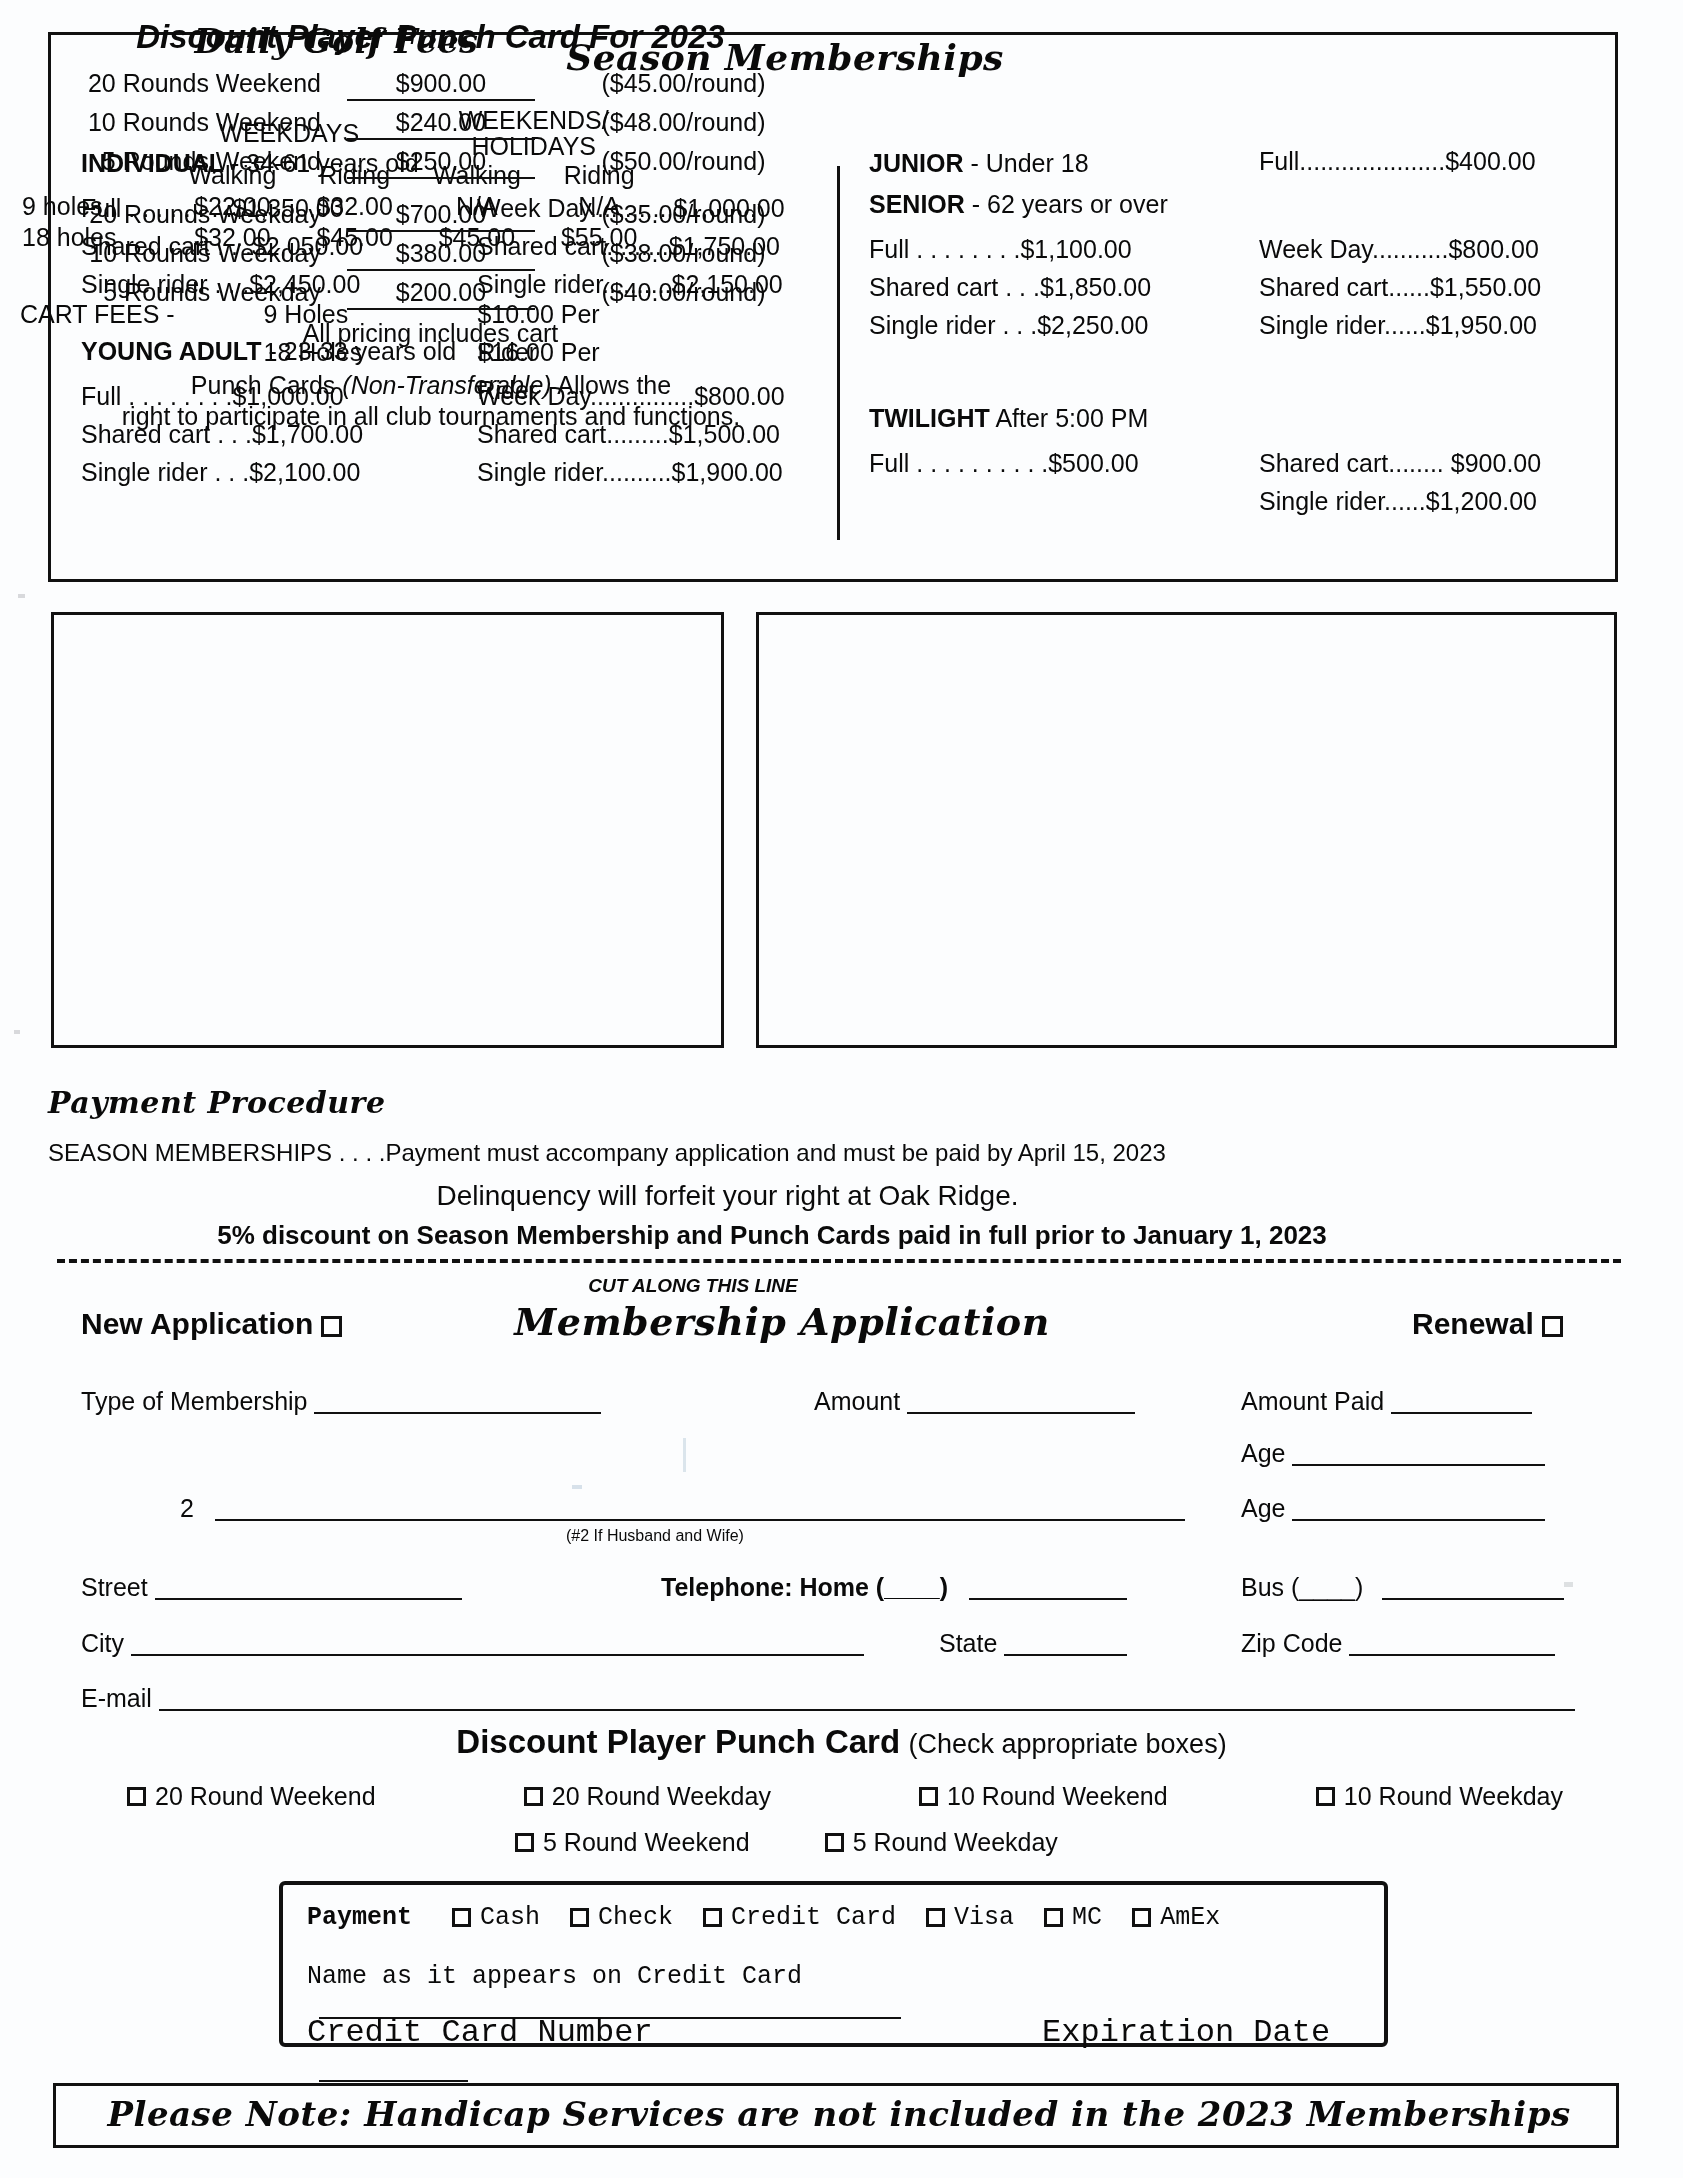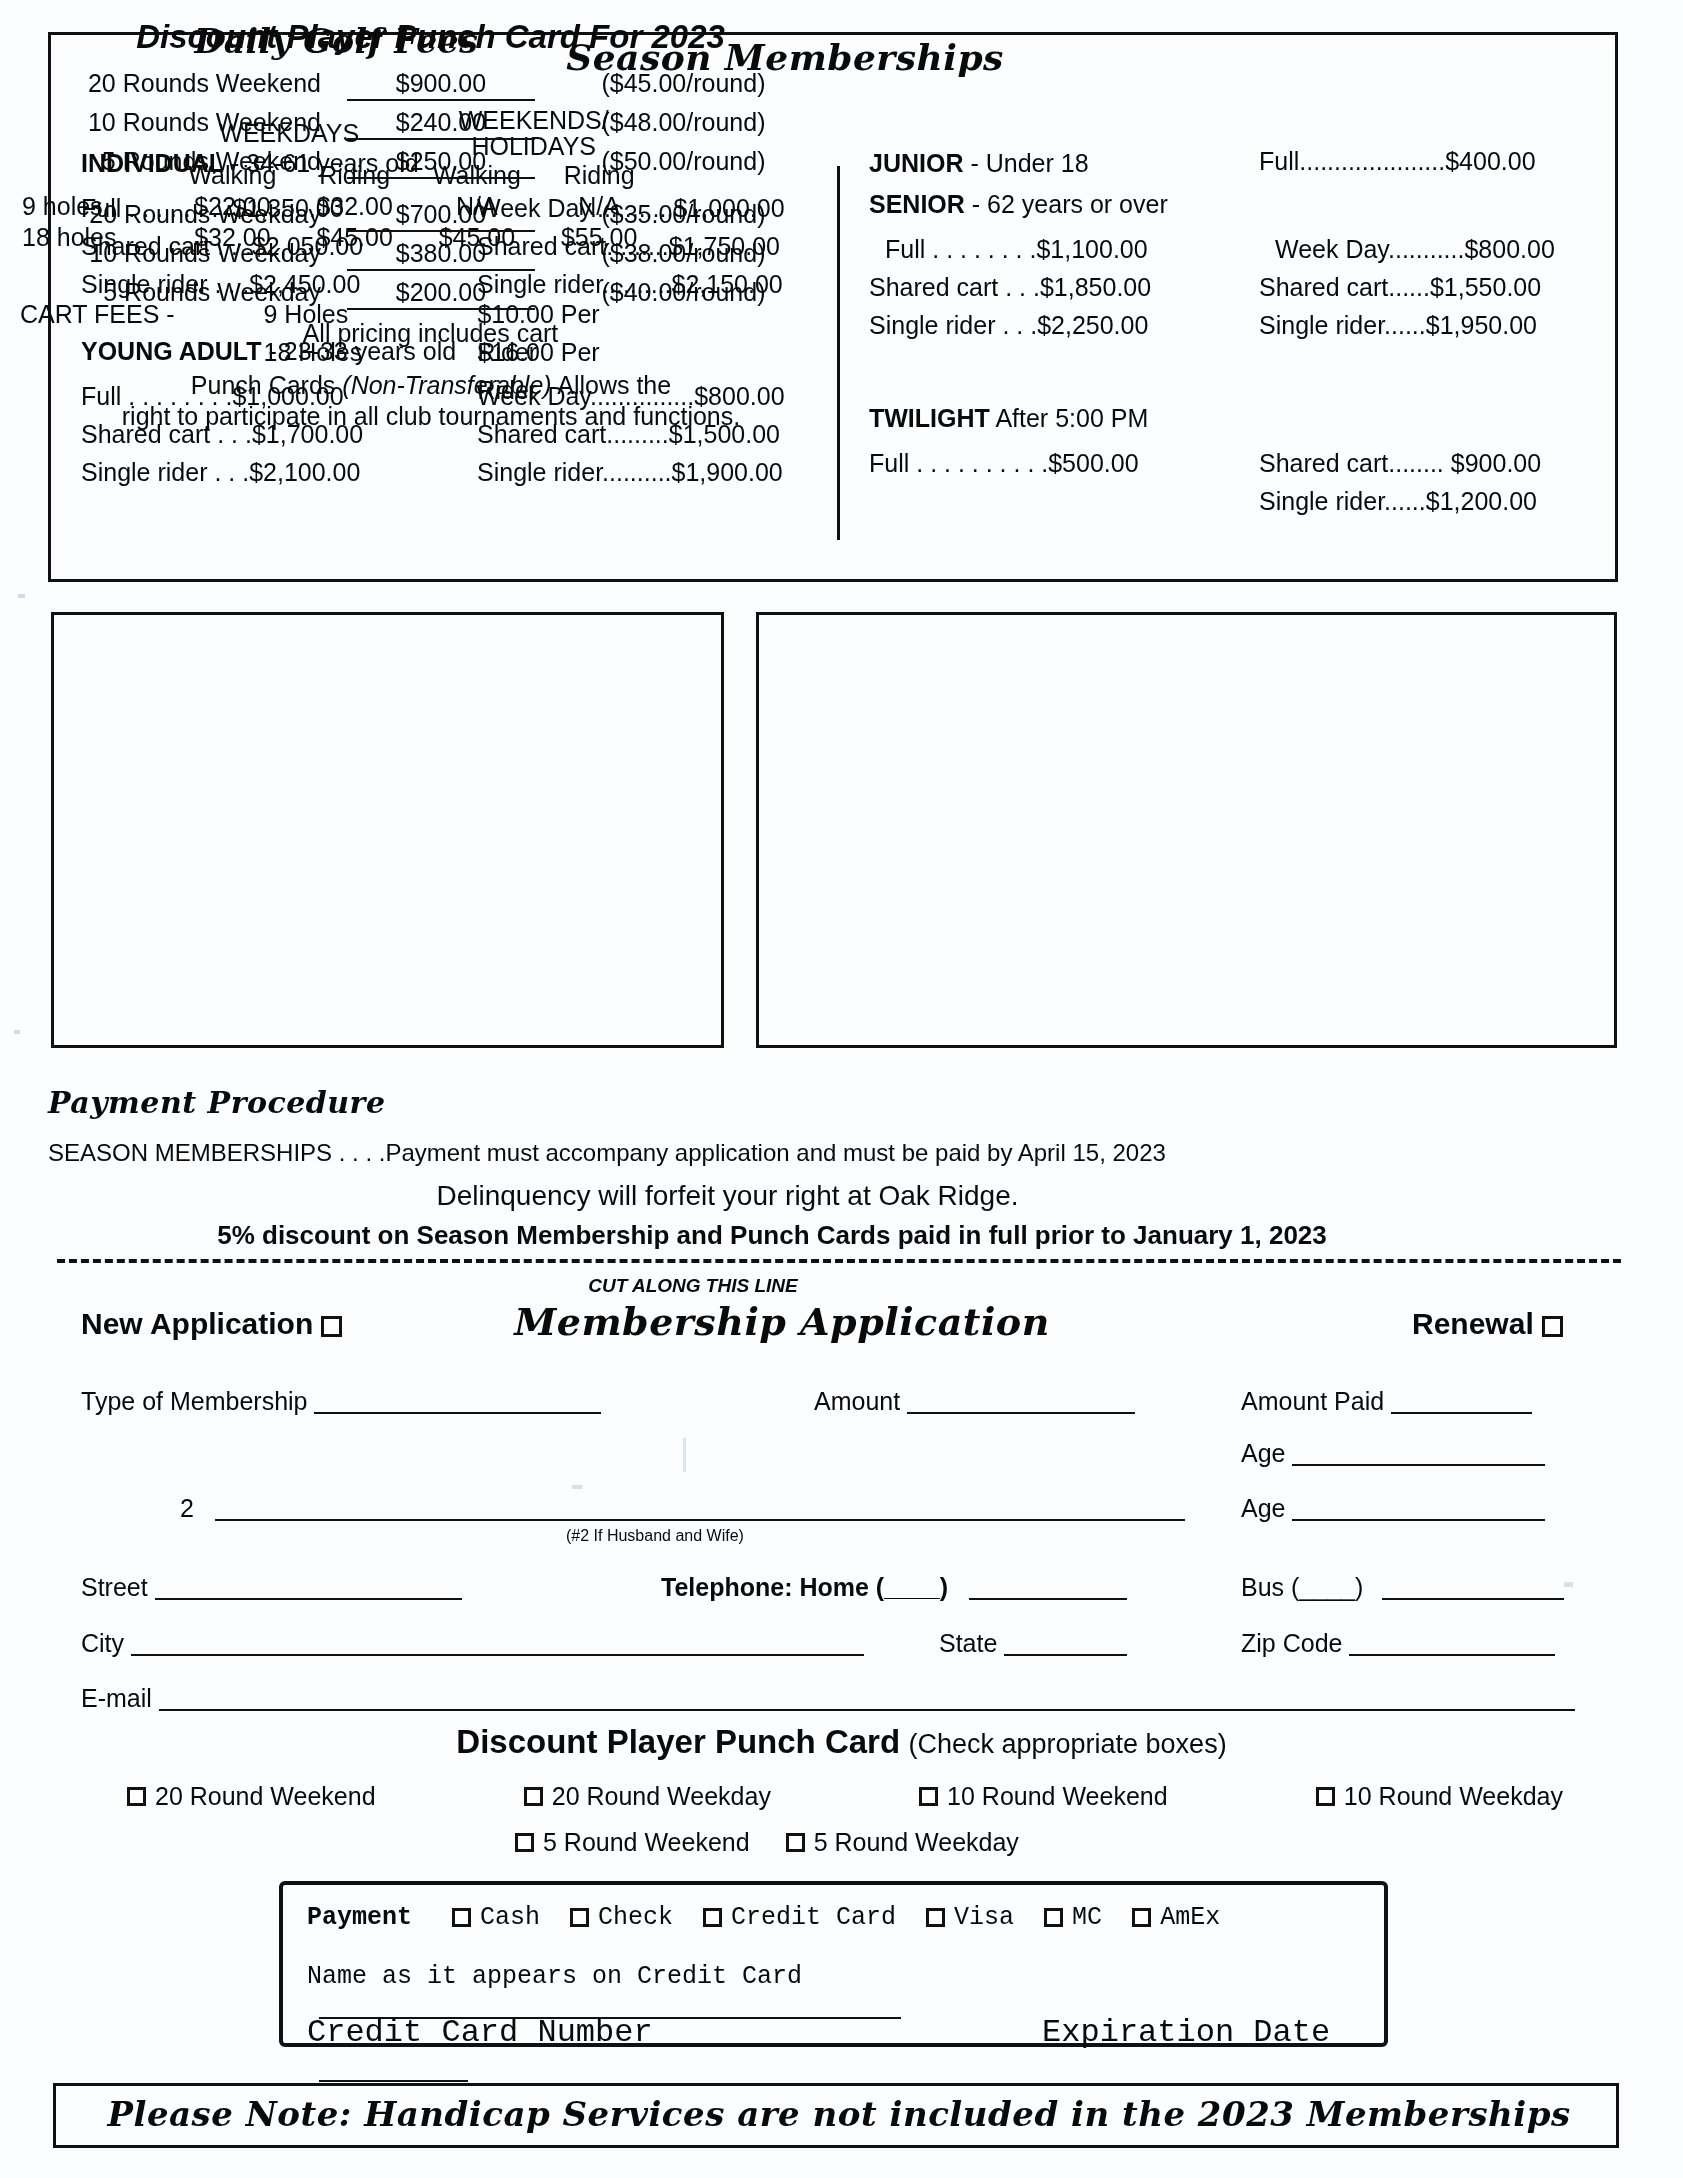--- a/index.html
+++ b/index.html
@@ -298,21 +298,21 @@
     <span>Full</span><span>.....................</span><span>$400.00</span>
   </div>
 
   <div class="mem-group" style="left:869px; top:190px;">
     <div class="mem-head">
       <b>SENIOR</b>
       <span>- 62 years or over</span>
     </div>
     <div class="mem-row">
       <span class="mem-cols">
-        <span class="mem-col-a" style="width:390px;margin-left:16px;"><span>Full</span><span> . . . . . . . .</span><span>$1,100.00</span></span>
+        <span class="mem-col-a" style="width:390px;"><span>Full</span><span> . . . . . . . .</span><span>$1,100.00</span></span>
         <span class="mem-col-b"><span>Week Day</span><span>...........</span><span>$800.00</span></span>
       </span>
     </div>
     <div class="mem-row">
       <span class="mem-cols">
         <span class="mem-col-a" style="width:390px;"><span>Shared cart</span><span> . . .</span><span>$1,850.00</span></span>
         <span class="mem-col-b"><span>Shared cart</span><span>......</span><span>$1,550.00</span></span>
       </span>
     </div>
     <div class="mem-row">
@@ -532,21 +532,21 @@
       <span class="cbx cbx-sm"></span>
       <span>10 Round Weekend</span>
     </span>
     <span class="pc-item">
       <span class="cbx cbx-sm"></span>
       <span>10 Round Weekday</span>
     </span>
   </div>
 
   <div class="pc-rowwrap" style="left:515px; top:1828px;">
-    <span class="pc-item" style="margin-right:36px;justify-content:flex-end;">
+    <span class="pc-item" style="margin-right:75px;justify-content:flex-end;">
       <span class="cbx cbx-sm"></span>
       <span>5 Round Weekend</span>
     </span>
     <span class="pc-item">
       <span class="cbx cbx-sm"></span>
       <span>5 Round Weekday</span>
     </span>
   </div>
 
   <div class="abs" id="paybox">

